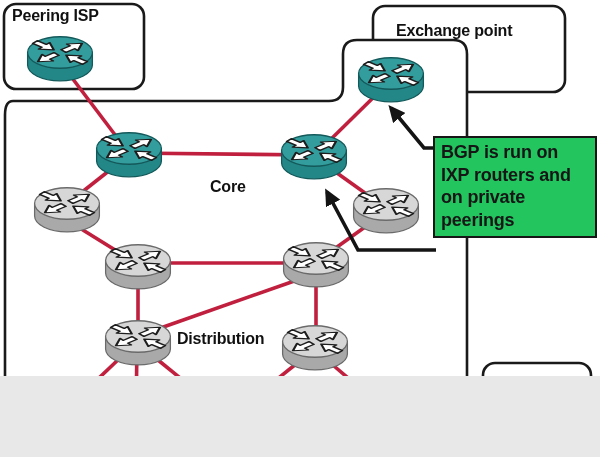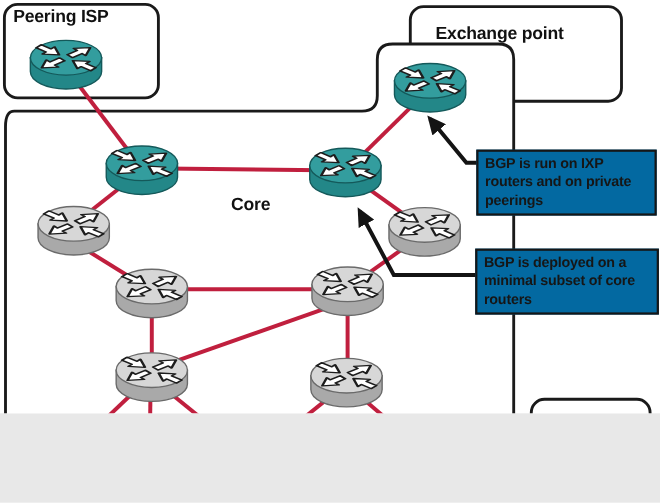--- a/index.html
+++ b/index.html
@@ -17,23 +17,23 @@
   .stage{
     position:relative;width:600px;height:376px;background:#ffffff;
     overflow:hidden;font-family:"Liberation Sans",sans-serif;
   }
   .stage svg{position:absolute;left:0;top:0;z-index:1;}
   .lbl{
     position:absolute;z-index:3;font-weight:bold;font-size:16px;
     color:var(--label-color);letter-spacing:-0.2px;white-space:nowrap;
   }
   .callout{
-    position:absolute;z-index:2;background:#0369a1;
+    position:absolute;z-index:2;background:#22c55e;
     border:2px solid var(--callout-border);
-    font-weight:bold;font-size:13px;line-height:1.26;color:#161616;
+    font-weight:bold;font-size:18px;line-height:1.26;color:#161616;
     padding:3px 5px 4px 6px;letter-spacing:-0.2px;
   }
   #callout-ixp{left:433px;top:136px;width:149px;}
   #callout-core{left:432px;top:226px;width:152px;}
   #lbl-peering{left:12px;top:7px;}
   #lbl-exchange{left:396px;top:10px;margin-top:12px;}
   #lbl-spn{left:109px;top:101px;}
   #lbl-core{left:210px;top:178px;}
   #lbl-distribution{left:177px;top:330px;}
   #lbl-access{left:286px;top:415px;}
@@ -108,18 +108,18 @@
       <use href="#router" x="17" y="394" width="72" height="54"></use>
       <use href="#router" x="100" y="394" width="72" height="54"></use>
       <use href="#router" x="191" y="393" width="72" height="54"></use>
       <use href="#router" x="361" y="394" width="72" height="54"></use>
     </g>
   </svg>
 
   <div class="lbl" id="lbl-peering">Peering ISP</div>
   <div class="lbl" id="lbl-exchange">Exchange point</div>
   <div class="lbl" id="lbl-core">Core</div>
+  <div class="lbl" id="lbl-distribution">Distribution</div>
   <div class="lbl" id="lbl-access">Access</div>
 
   <div class="callout" id="callout-ixp">BGP is run on IXP routers and on private peerings</div>
-  <div class="callout" id="callout-core">BGP is deployed on a minimal subset of core routers</div>
 
 </div>
 
 </body></html>

